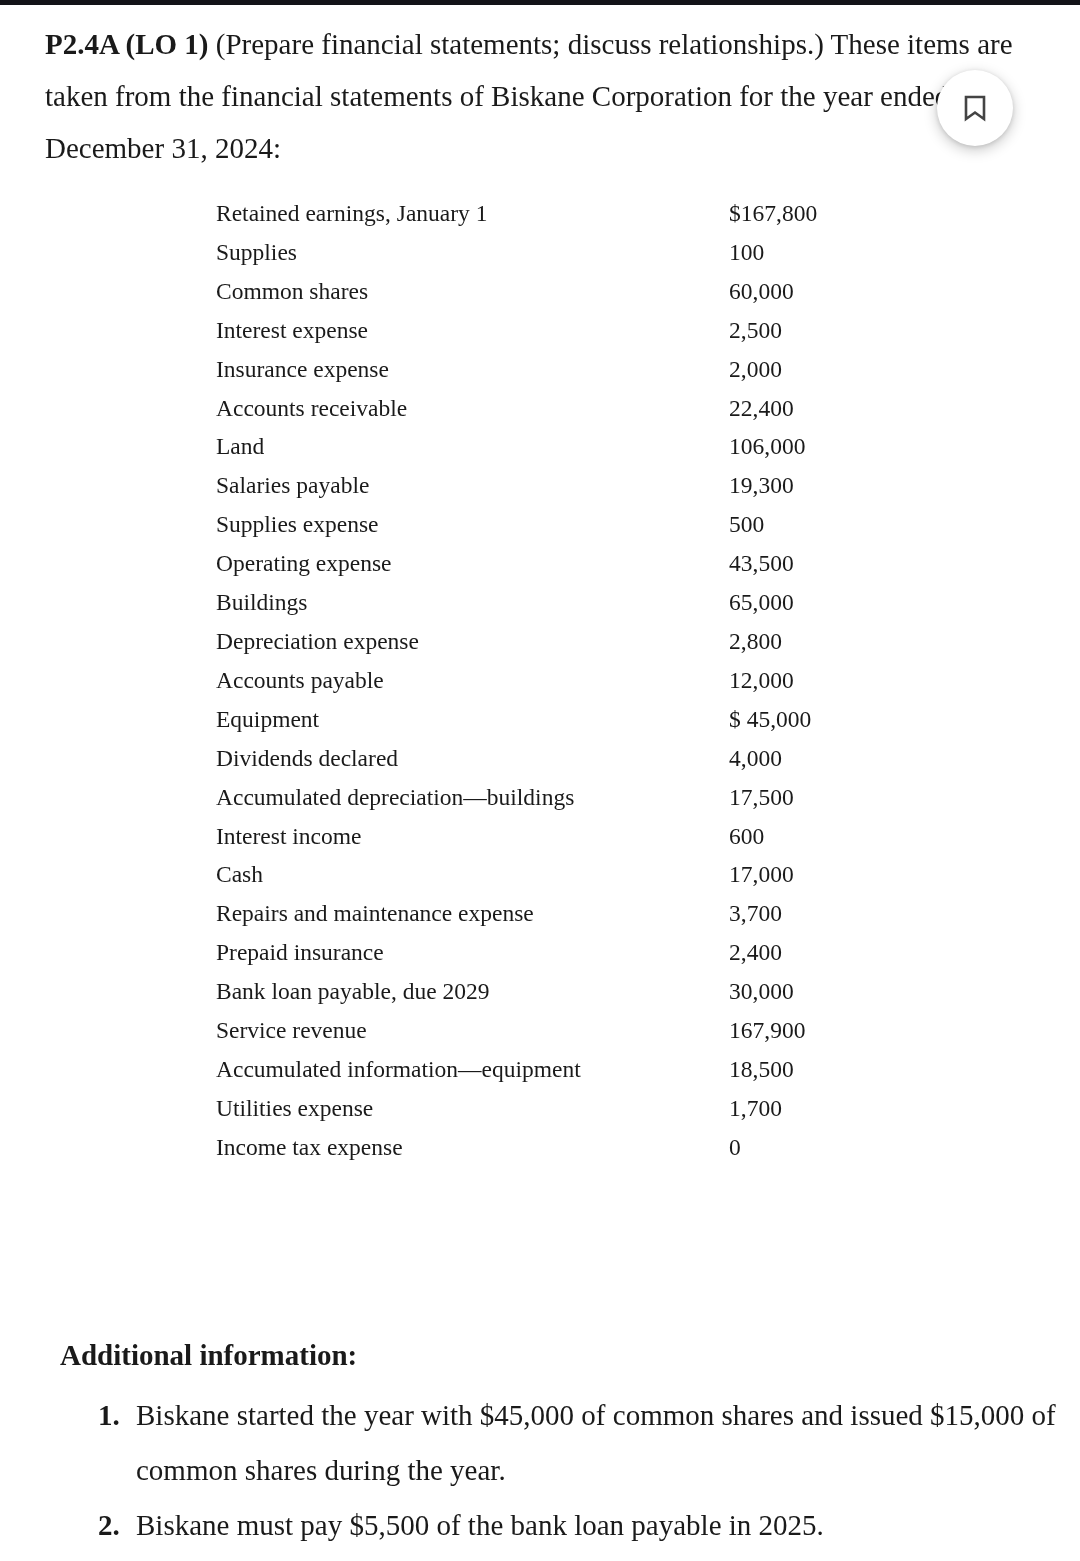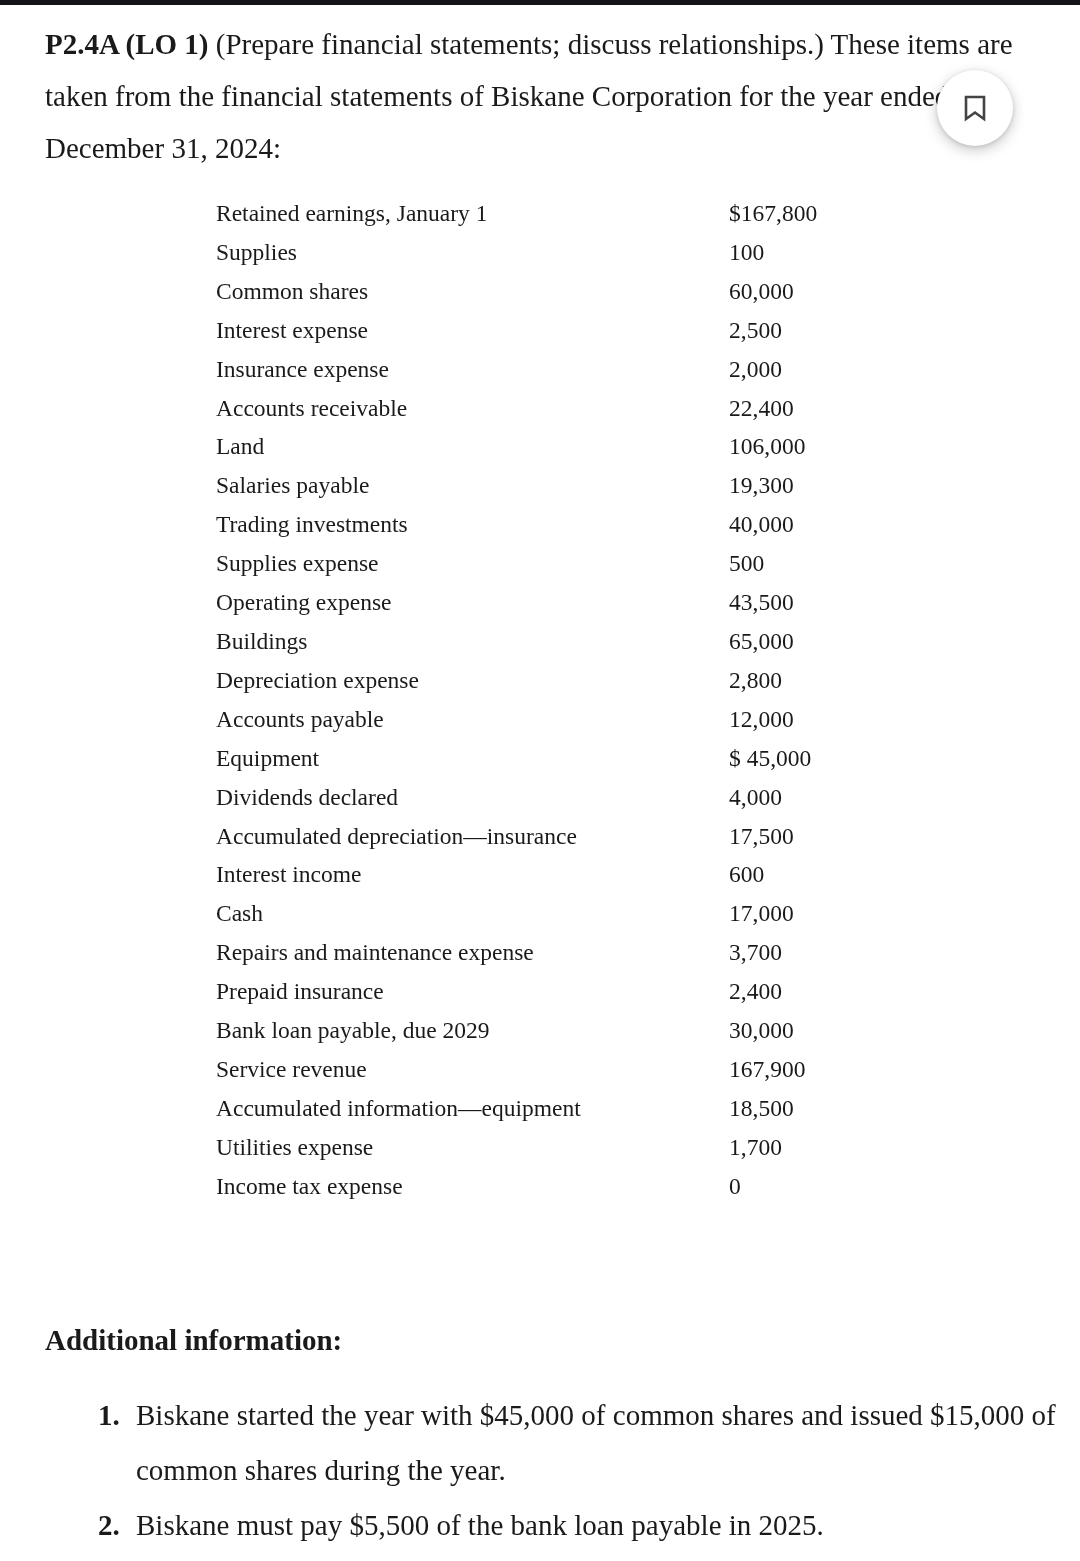--- a/index.html
+++ b/index.html
@@ -64,21 +64,21 @@
       line-height: 38.9px;
       vertical-align: middle;
       white-space: nowrap;
     }
     .items-table td.amount { text-align: left; }
 
     .additional-heading {
       position: absolute;
       left: 45px;
       top: 1318px;
-      margin: 0;
+      margin: 15px;
       font-size: 29px;
       font-weight: bold;
       line-height: 44px;
     }
     .info-list {
       position: absolute;
       left: 98px;
       top: 1388px;
       width: 960px;
       margin: 0;
@@ -141,24 +141,20 @@
       </tr>
       <tr>
         <td class="label">Land</td>
         <td class="amount">106,000</td>
       </tr>
       <tr>
         <td class="label">Salaries payable</td>
         <td class="amount">19,300</td>
       </tr>
       <tr>
-        <td class="label">Trading investments</td>
-        <td class="amount">40,000</td>
-      </tr>
-      <tr>
         <td class="label">Supplies expense</td>
         <td class="amount">500</td>
       </tr>
       <tr>
         <td class="label">Operating expense</td>
         <td class="amount">43,500</td>
       </tr>
       <tr>
         <td class="label">Buildings</td>
         <td class="amount">65,000</td>
@@ -173,21 +169,21 @@
       </tr>
       <tr>
         <td class="label">Equipment</td>
         <td class="amount">$ 45,000</td>
       </tr>
       <tr>
         <td class="label">Dividends declared</td>
         <td class="amount">4,000</td>
       </tr>
       <tr>
-        <td class="label">Accumulated depreciation—insurance</td>
+        <td class="label">Accumulated depreciation—buildings</td>
         <td class="amount">17,500</td>
       </tr>
       <tr>
         <td class="label">Interest income</td>
         <td class="amount">600</td>
       </tr>
       <tr>
         <td class="label">Cash</td>
         <td class="amount">17,000</td>
       </tr>

